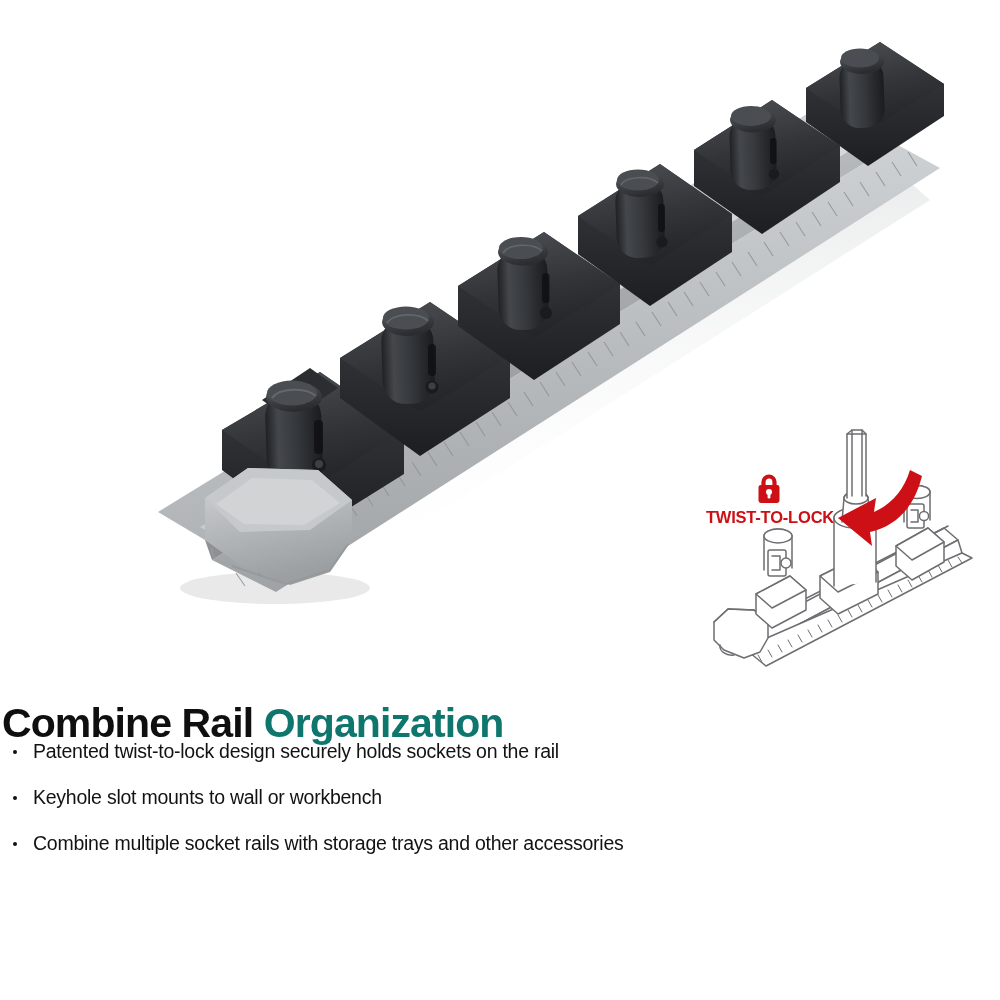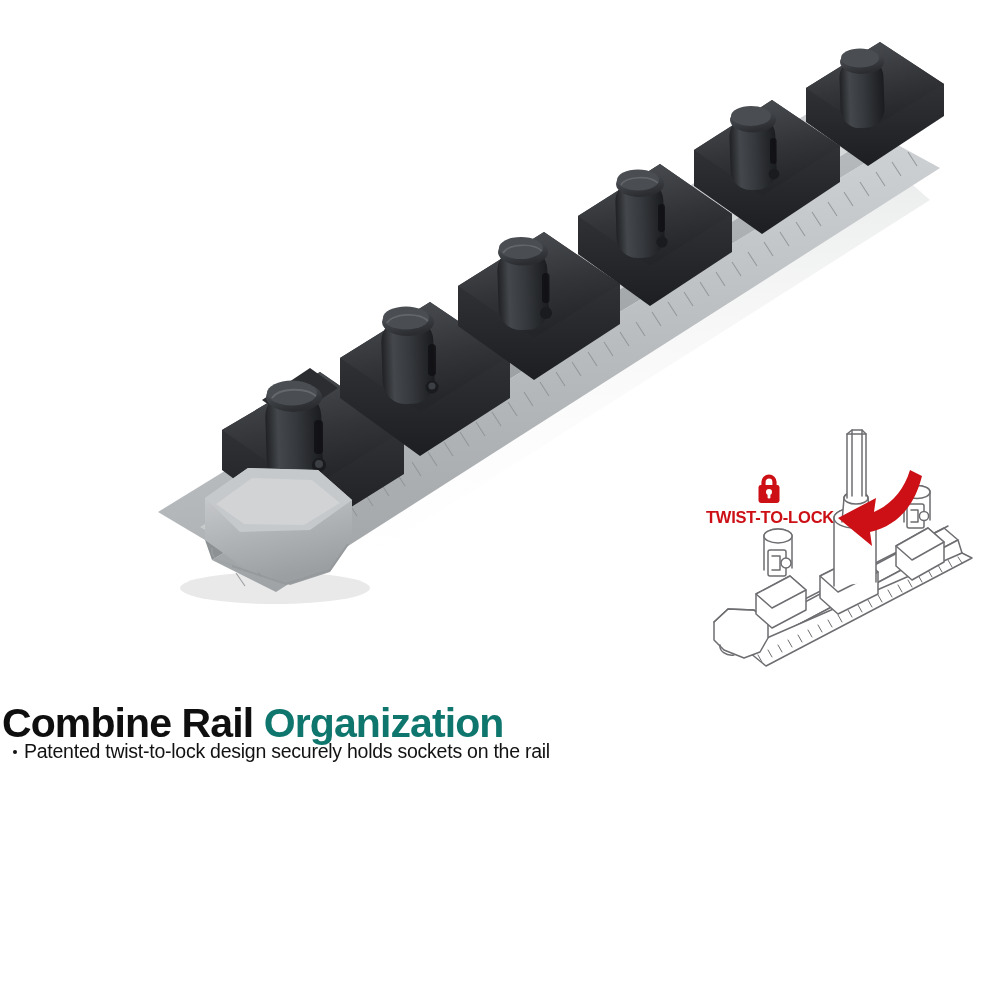--- a/index.html
+++ b/index.html
@@ -77,21 +77,21 @@
 
   ul#bullets {
     position: absolute;
     left: 0; top: 72px;
     margin: 0; padding: 0;
     list-style: none;
     width: 960px;
   }
   ul#bullets li {
     position: relative;
-    padding-left: 24px;
+    padding-left: 33px;
     margin: 0 0 22px 0;
     font-size: 19.5px;
     color: #121212;
     line-height: 1.22;
     letter-spacing: -0.25px;
     white-space: nowrap;
   }
   ul#bullets li .dot {
     position: absolute;
     left: 13px; top: 10px;
@@ -401,16 +401,24 @@
   <div id="textblock">
     <h1 id="title">
       <span class="t-black">Combine Rail</span><span class="t-black">&nbsp;</span><span class="t-red">Organization</span>
     </h1>
 
     <ul id="bullets">
       <li>
         <span class="dot"></span>
         <span>Patented twist-to-lock design securely holds sockets on the rail</span>
       </li>
+      <li>
+        <span class="dot"></span>
+        <span>Keyhole slot mounts to wall or workbench</span>
+      </li>
+      <li>
+        <span class="dot"></span>
+        <span>Combine multiple socket rails with storage trays and other accessories</span>
+      </li>
     </ul>
   </div>
 
 </div>
 
 </body></html>

